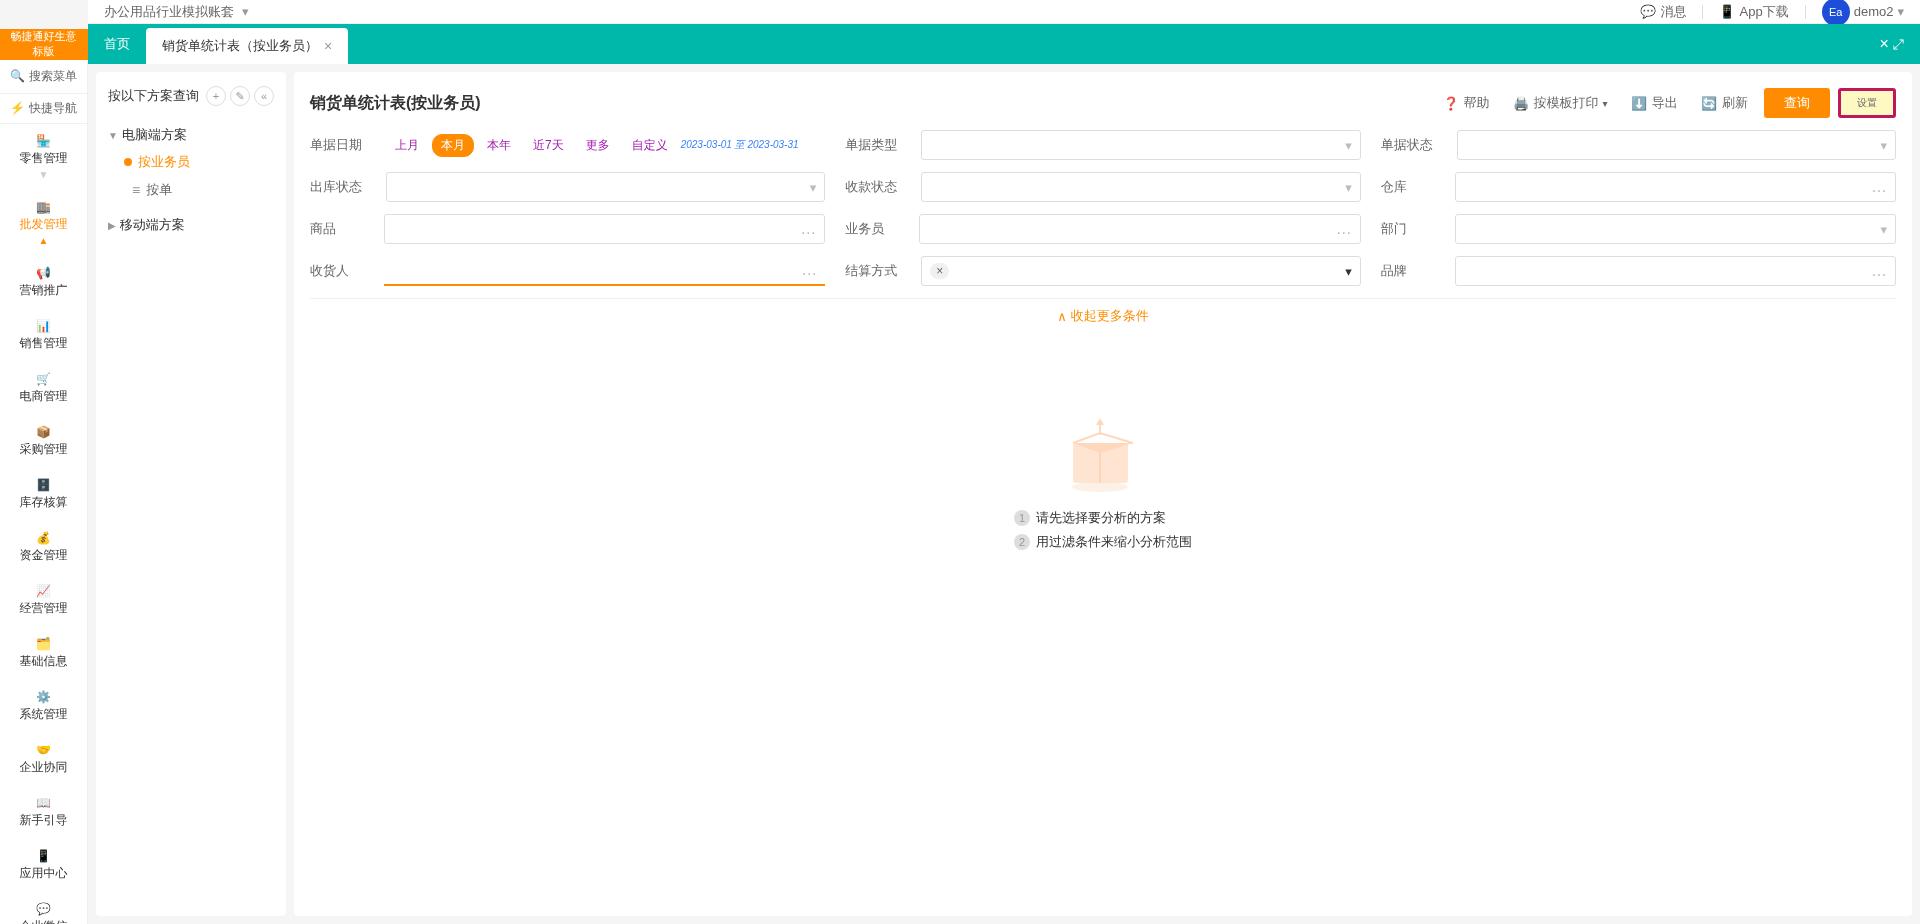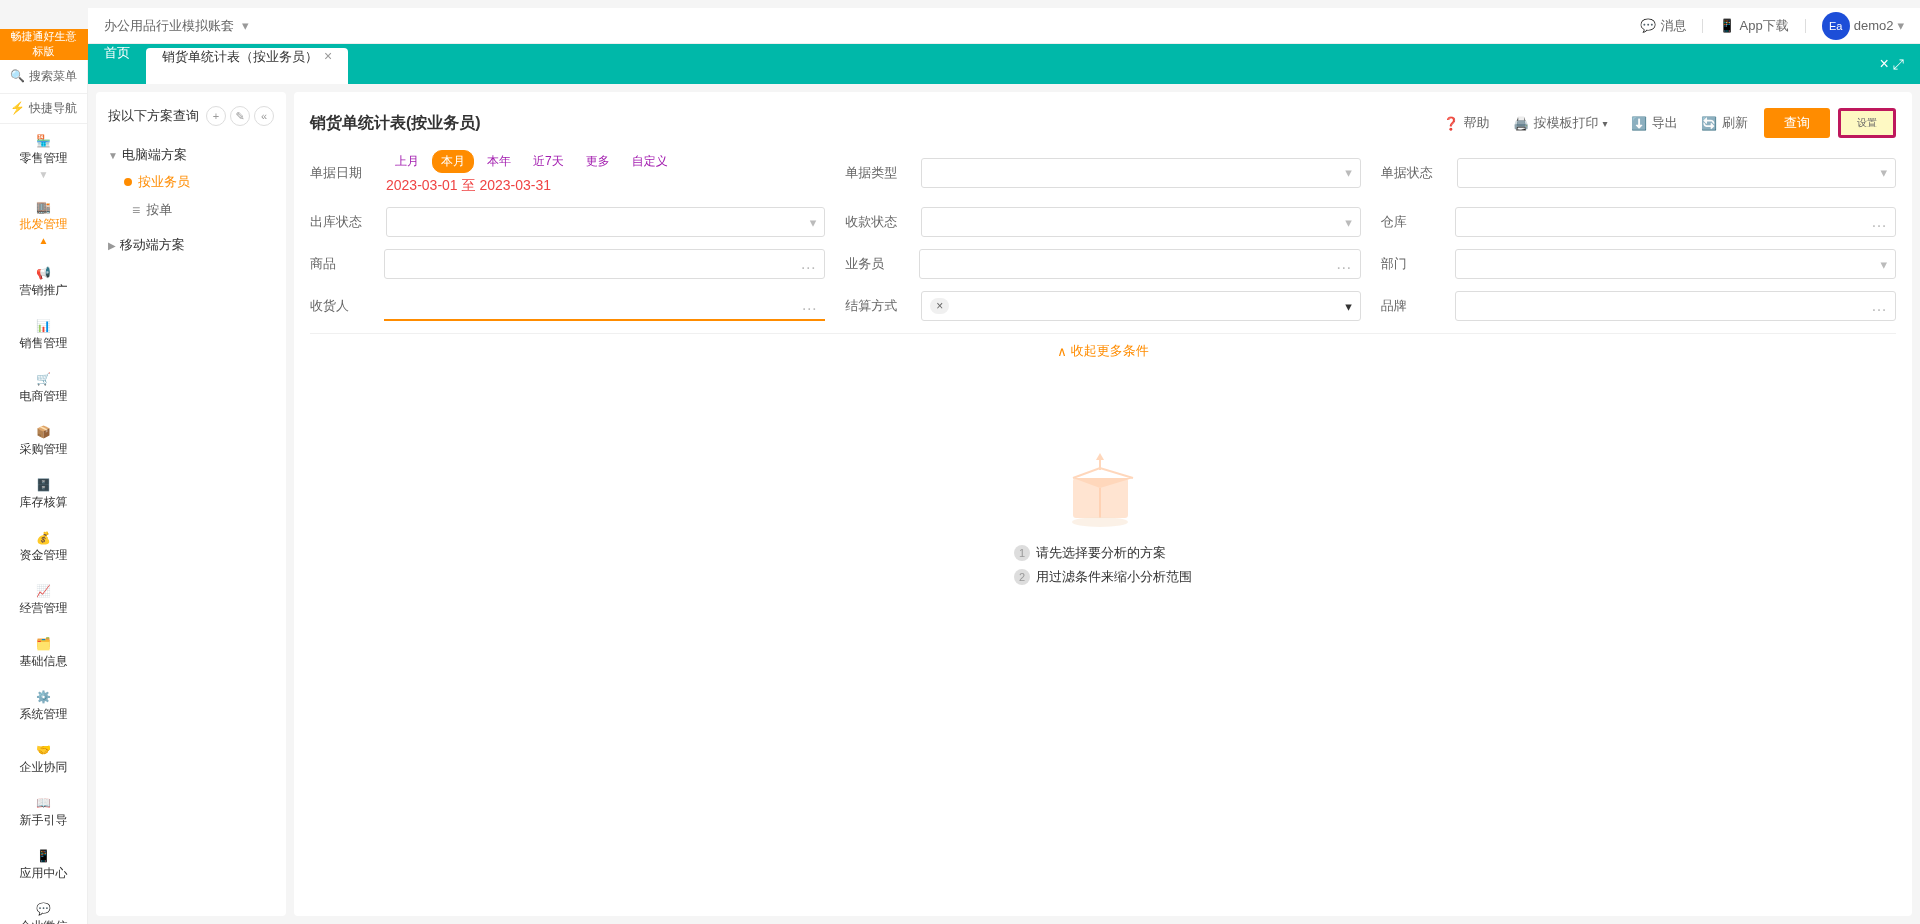--- a/index.html
+++ b/index.html
@@ -11,29 +11,29 @@
     .sidebar-logo-text { color: #fff; font-size: 11px; text-align: center; line-height: 1.4; }
     .sidebar-search { padding: 8px 0; font-size: 12px; color: #666; cursor: pointer; text-align: center; border-bottom: 1px solid #f0f0f0; width: 100%; display: flex; align-items: center; justify-content: center; gap: 4px; }
     .sidebar-nav { padding: 6px 0; font-size: 12px; color: #666; cursor: pointer; text-align: center; border-bottom: 1px solid #f0f0f0; width: 100%; display: flex; align-items: center; justify-content: center; gap: 4px; }
     .sidebar-item { padding: 10px 4px; font-size: 12px; color: #333; cursor: pointer; text-align: center; width: 100%; display: flex; flex-direction: column; align-items: center; gap: 2px; }
     .sidebar-item.active { color: #ff8c00; }
 
     
     .main { flex: 1; display: flex; flex-direction: column; overflow: hidden; }
 
     
-    .top-header { height: 36px; background: #fff; border-bottom: 1px solid #eee; display: flex; align-items: center; padding: 0 16px; justify-content: space-between; flex-shrink: 0; margin-top: 8px; }
+    .top-header { height: 24px; background: #fff; border-bottom: 1px solid #eee; display: flex; align-items: center; padding: 0 16px; justify-content: space-between; flex-shrink: 0; }
     .top-header-left { display: flex; align-items: center; gap: 8px; color: #666; font-size: 13px; }
     .top-header-right { display: flex; align-items: center; gap: 16px; font-size: 13px; color: #666; }
     .header-action { display: flex; align-items: center; gap: 4px; cursor: pointer; }
     .user-avatar { width: 28px; height: 28px; border-radius: 50%; background: #1d4ed8; display: flex; align-items: center; justify-content: center; color: #fff; font-size: 11px; overflow: hidden; }
 
     
     .tab-bar { height: 40px; background: #00b8a9; display: flex; align-items: center; padding: 0 0 0 0; flex-shrink: 0; }
-    .tab-item { height: 40px; display: flex; align-items: flex-start; padding: 0 16px; font-size: 13px; cursor: pointer; position: relative; gap: 6px; }
+    .tab-item { height: 40px; display: flex; align-items: center; padding: 0 16px; font-size: 13px; cursor: pointer; position: relative; gap: 6px; }
     .tab-item.home { color: #fff; font-weight: 500; }
     .tab-item.active { background: #fff; color: #333; border-radius: 4px 4px 0 0; margin-top: 4px; height: 36px; }
     .tab-close { color: #999; font-size: 14px; cursor: pointer; }
     .tab-maximize { color: #999; font-size: 14px; cursor: pointer; margin-left: auto; margin-right: 8px; }
 
     
     .content { flex: 1; overflow: auto; padding: 0; background: #f5f5f5; }
     .page-title-row { display: flex; align-items: center; justify-content: space-between; margin-bottom: 12px; }
     .page-title { font-size: 16px; font-weight: 600; color: #333; }
     .page-actions { display: flex; align-items: center; gap: 8px; font-size: 13px; color: #666; }
@@ -57,21 +57,21 @@
     .right-content { flex: 1; background: #fff; margin: 8px 8px 8px 8px; border-radius: 4px; padding: 16px; overflow: auto; }
 
     
     .filter-row { display: grid; grid-template-columns: 1fr 1fr 1fr; gap: 12px 20px; margin-bottom: 12px; align-items: center; }
     .filter-item { display: flex; align-items: center; gap: 24px; }
     .filter-label { font-size: 13px; color: #666; white-space: nowrap; min-width: 50px; }
     .filter-control { flex: 1; }
     .date-selector { display: flex; align-items: center; gap: 4px; flex-wrap: wrap; }
     .date-btn { padding: 2px 8px; border-radius: 3px; font-size: 12px; cursor: pointer; border: 1px solid transparent; color: #a21caf; }
     .date-btn.active { background: #ff8c00; color: #fff; border-color: #ff8c00; border-radius: 10px; }
-    .date-range { font-size: 14px; color: #ef4444; white-space: nowrap; }
+    .date-range { font-size: 10px; color: #3b82f6; white-space: nowrap; font-style: italic; }
     .select-control { width: 100%; height: 30px; border: 1px solid #ddd; border-radius: 3px; display: flex; align-items: center; justify-content: space-between; padding: 0 8px; cursor: pointer; font-size: 13px; color: #999; background: #fff; }
     .select-control .arrow { color: #bbb; }
     .input-control { width: 100%; height: 30px; border: none; border-bottom: 2px solid #ff8c00; display: flex; align-items: center; justify-content: space-between; padding: 0 8px; cursor: pointer; font-size: 13px; color: #999; background: #fff; }
     .dots-btn { color: #bbb; font-size: 16px; cursor: pointer; }
     .tag-control { display: flex; align-items: center; gap: 4px; width: 100%; height: 30px; border: 1px solid #ddd; border-radius: 3px; padding: 0 8px; }
     .tag { background: #f0f0f0; padding: 1px 6px; border-radius: 10px; font-size: 12px; color: #666; display: flex; align-items: center; gap: 2px; }
     .collapse-btn { display: flex; align-items: center; justify-content: center; gap: 4px; color: #ff8c00; font-size: 13px; cursor: pointer; padding: 8px 0; border-top: 1px solid #f0f0f0; margin-top: 4px; }
 
     
     .empty-state { display: flex; flex-direction: column; align-items: center; justify-content: center; padding: 80px 0; gap: 16px; }

